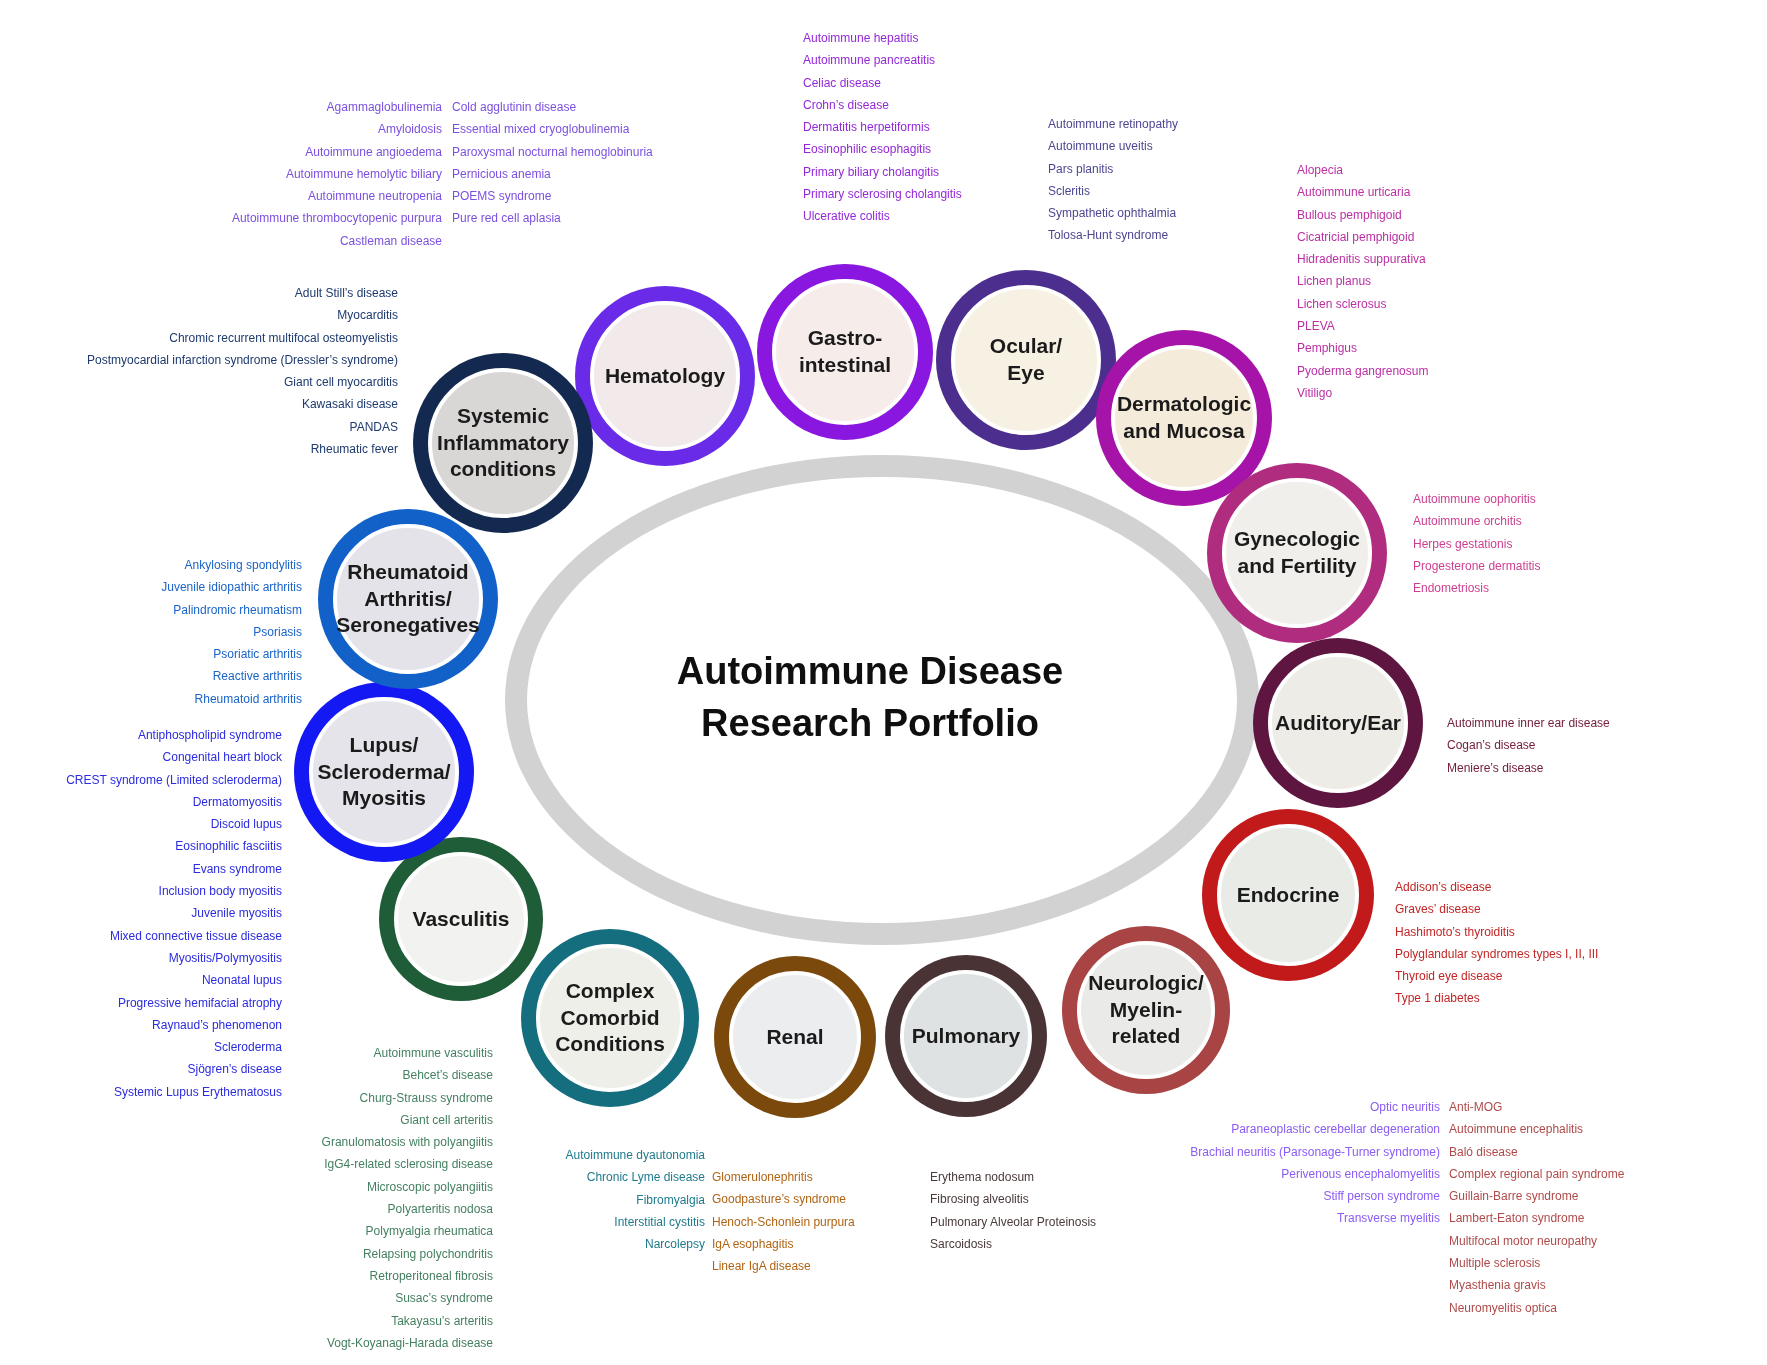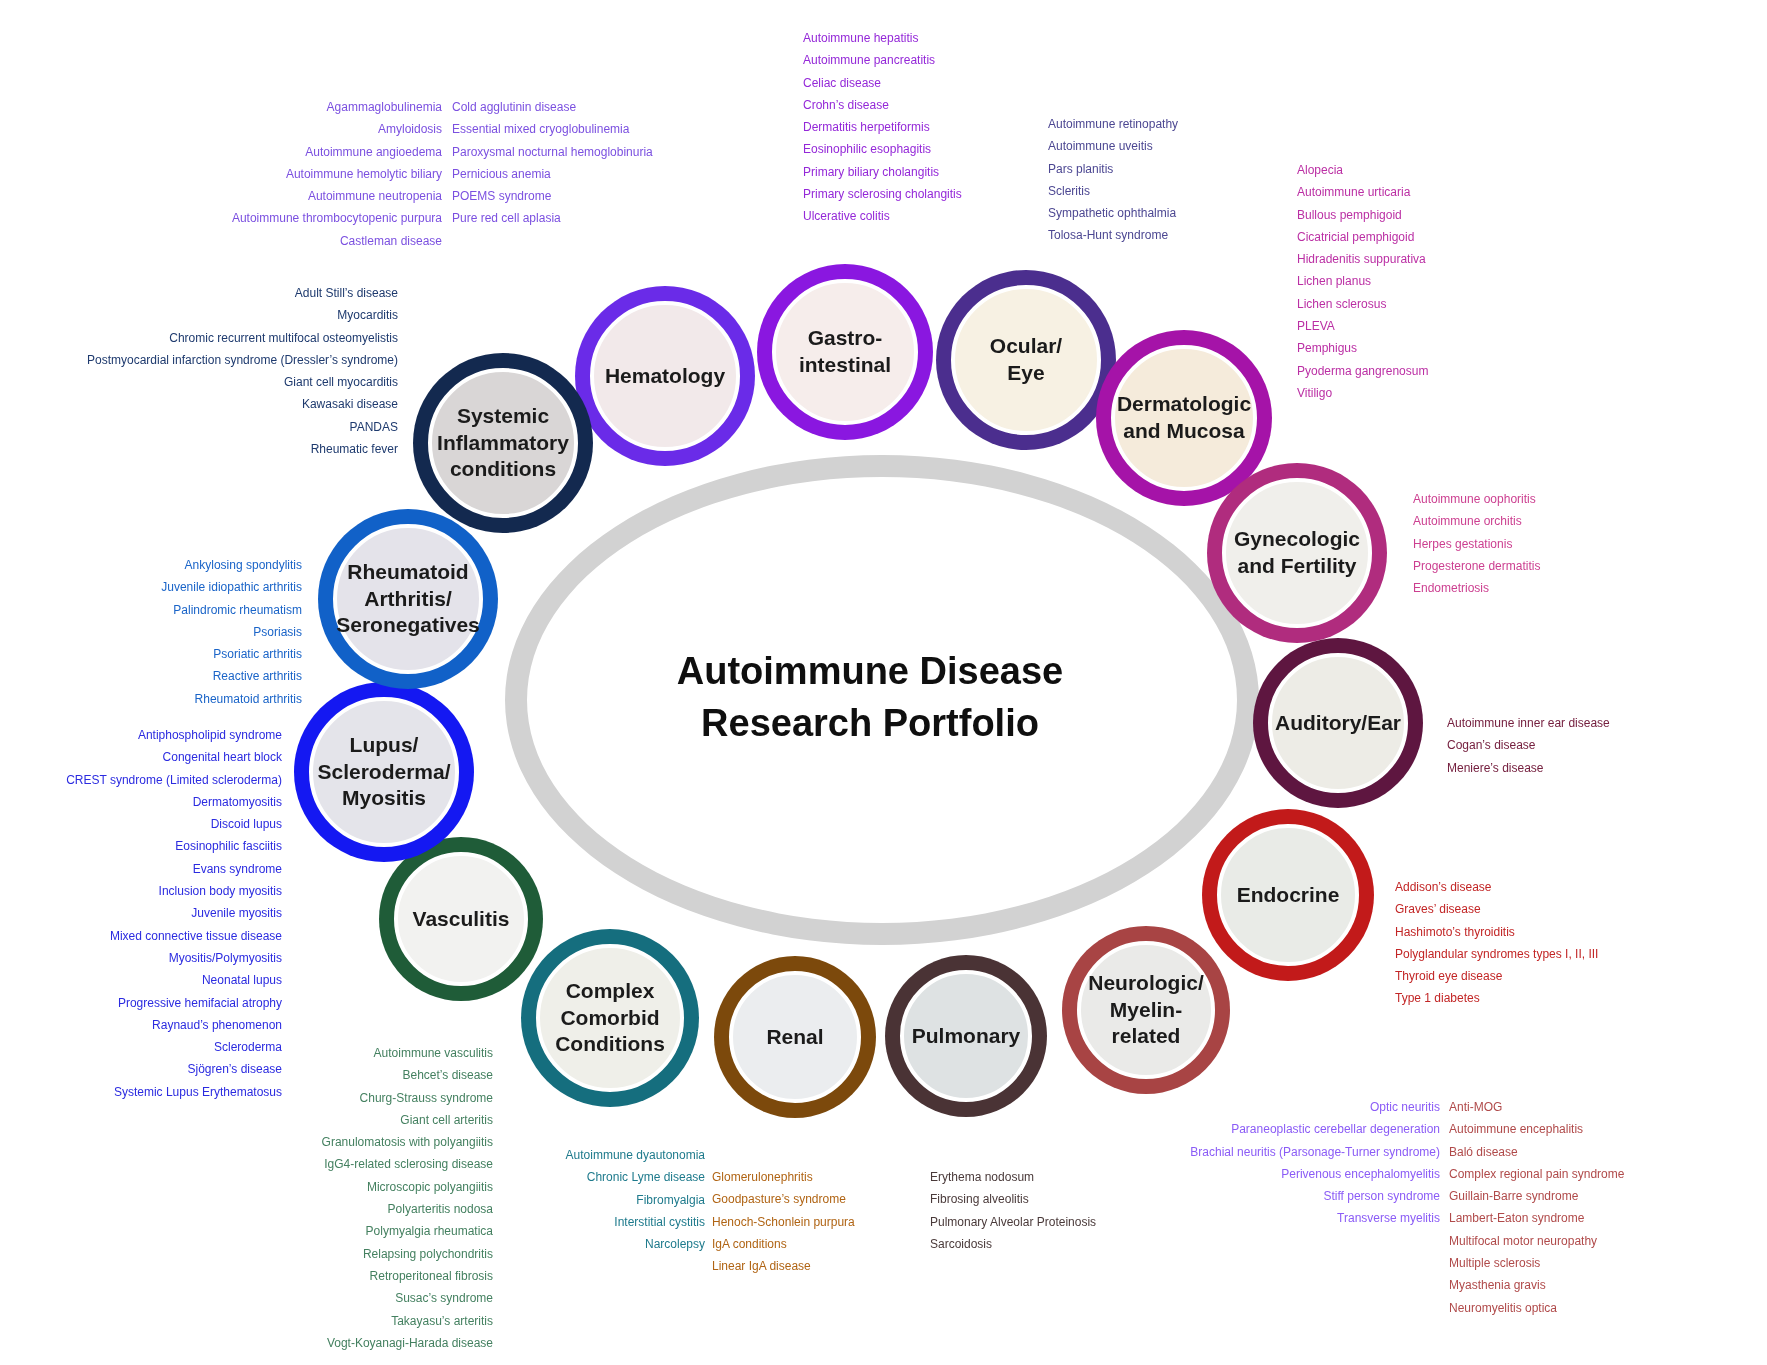--- a/index.html
+++ b/index.html
@@ -186,21 +186,21 @@
     </div>
     <div class="circle" style="left: 714px; top: 956px; width: 162px; height: 162px; background: rgb(124, 73, 12);">
       <div class="circle-inner" style="background: rgb(235, 237, 239);">
         <div class="circle-label">Renal</div>
       </div>
     </div>
     <div class="dlist" style="left: 712px; top: 1166px; color: rgb(176, 100, 20);">
       <div class="ditem">Glomerulonephritis</div>
       <div class="ditem">Goodpasture’s syndrome</div>
       <div class="ditem">Henoch-Schonlein purpura</div>
-      <div class="ditem">IgA conditions</div>
+      <div class="ditem">IgA esophagitis</div>
       <div class="ditem">Linear IgA disease</div>
     </div>
     <div class="circle" style="left: 521px; top: 929px; width: 178px; height: 178px; background: rgb(21, 110, 126);">
       <div class="circle-inner" style="background: rgb(239, 239, 233);">
         <div class="circle-label">Complex
 Comorbid
 Conditions</div>
       </div>
     </div>
     <div class="dlist" style="right: 1062px; top: 1144px; text-align: right; color: rgb(30, 122, 140);">

